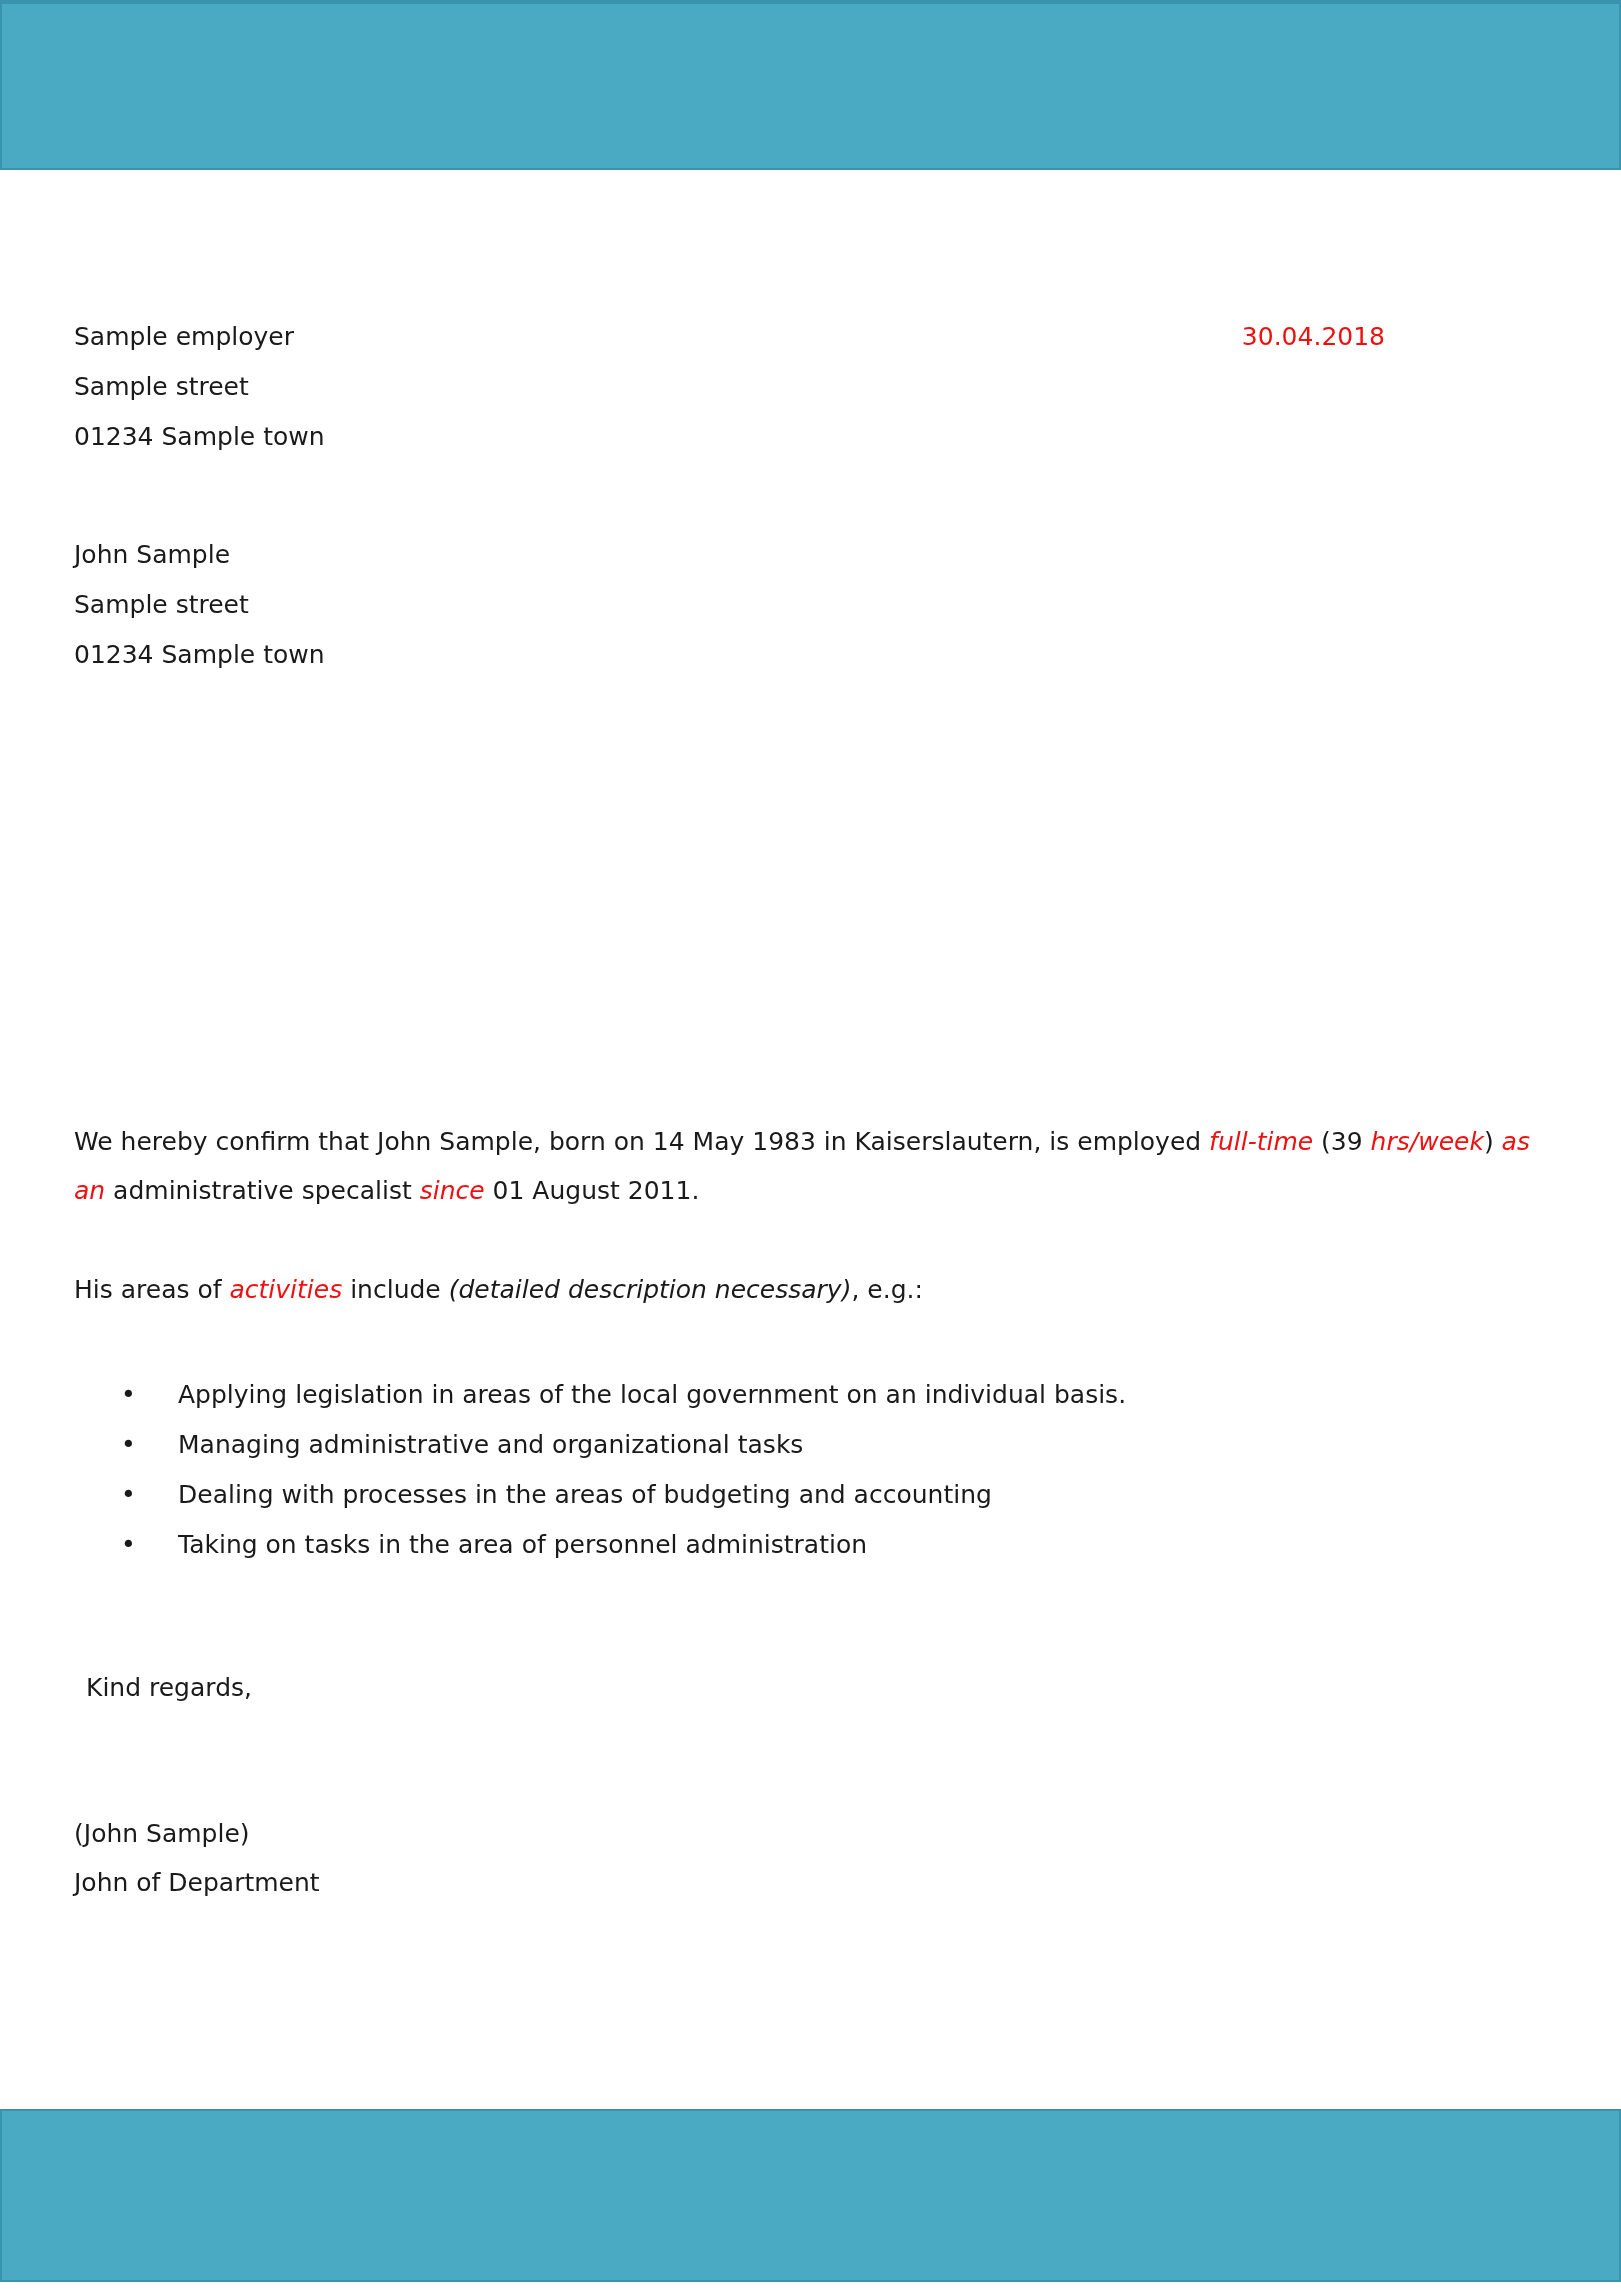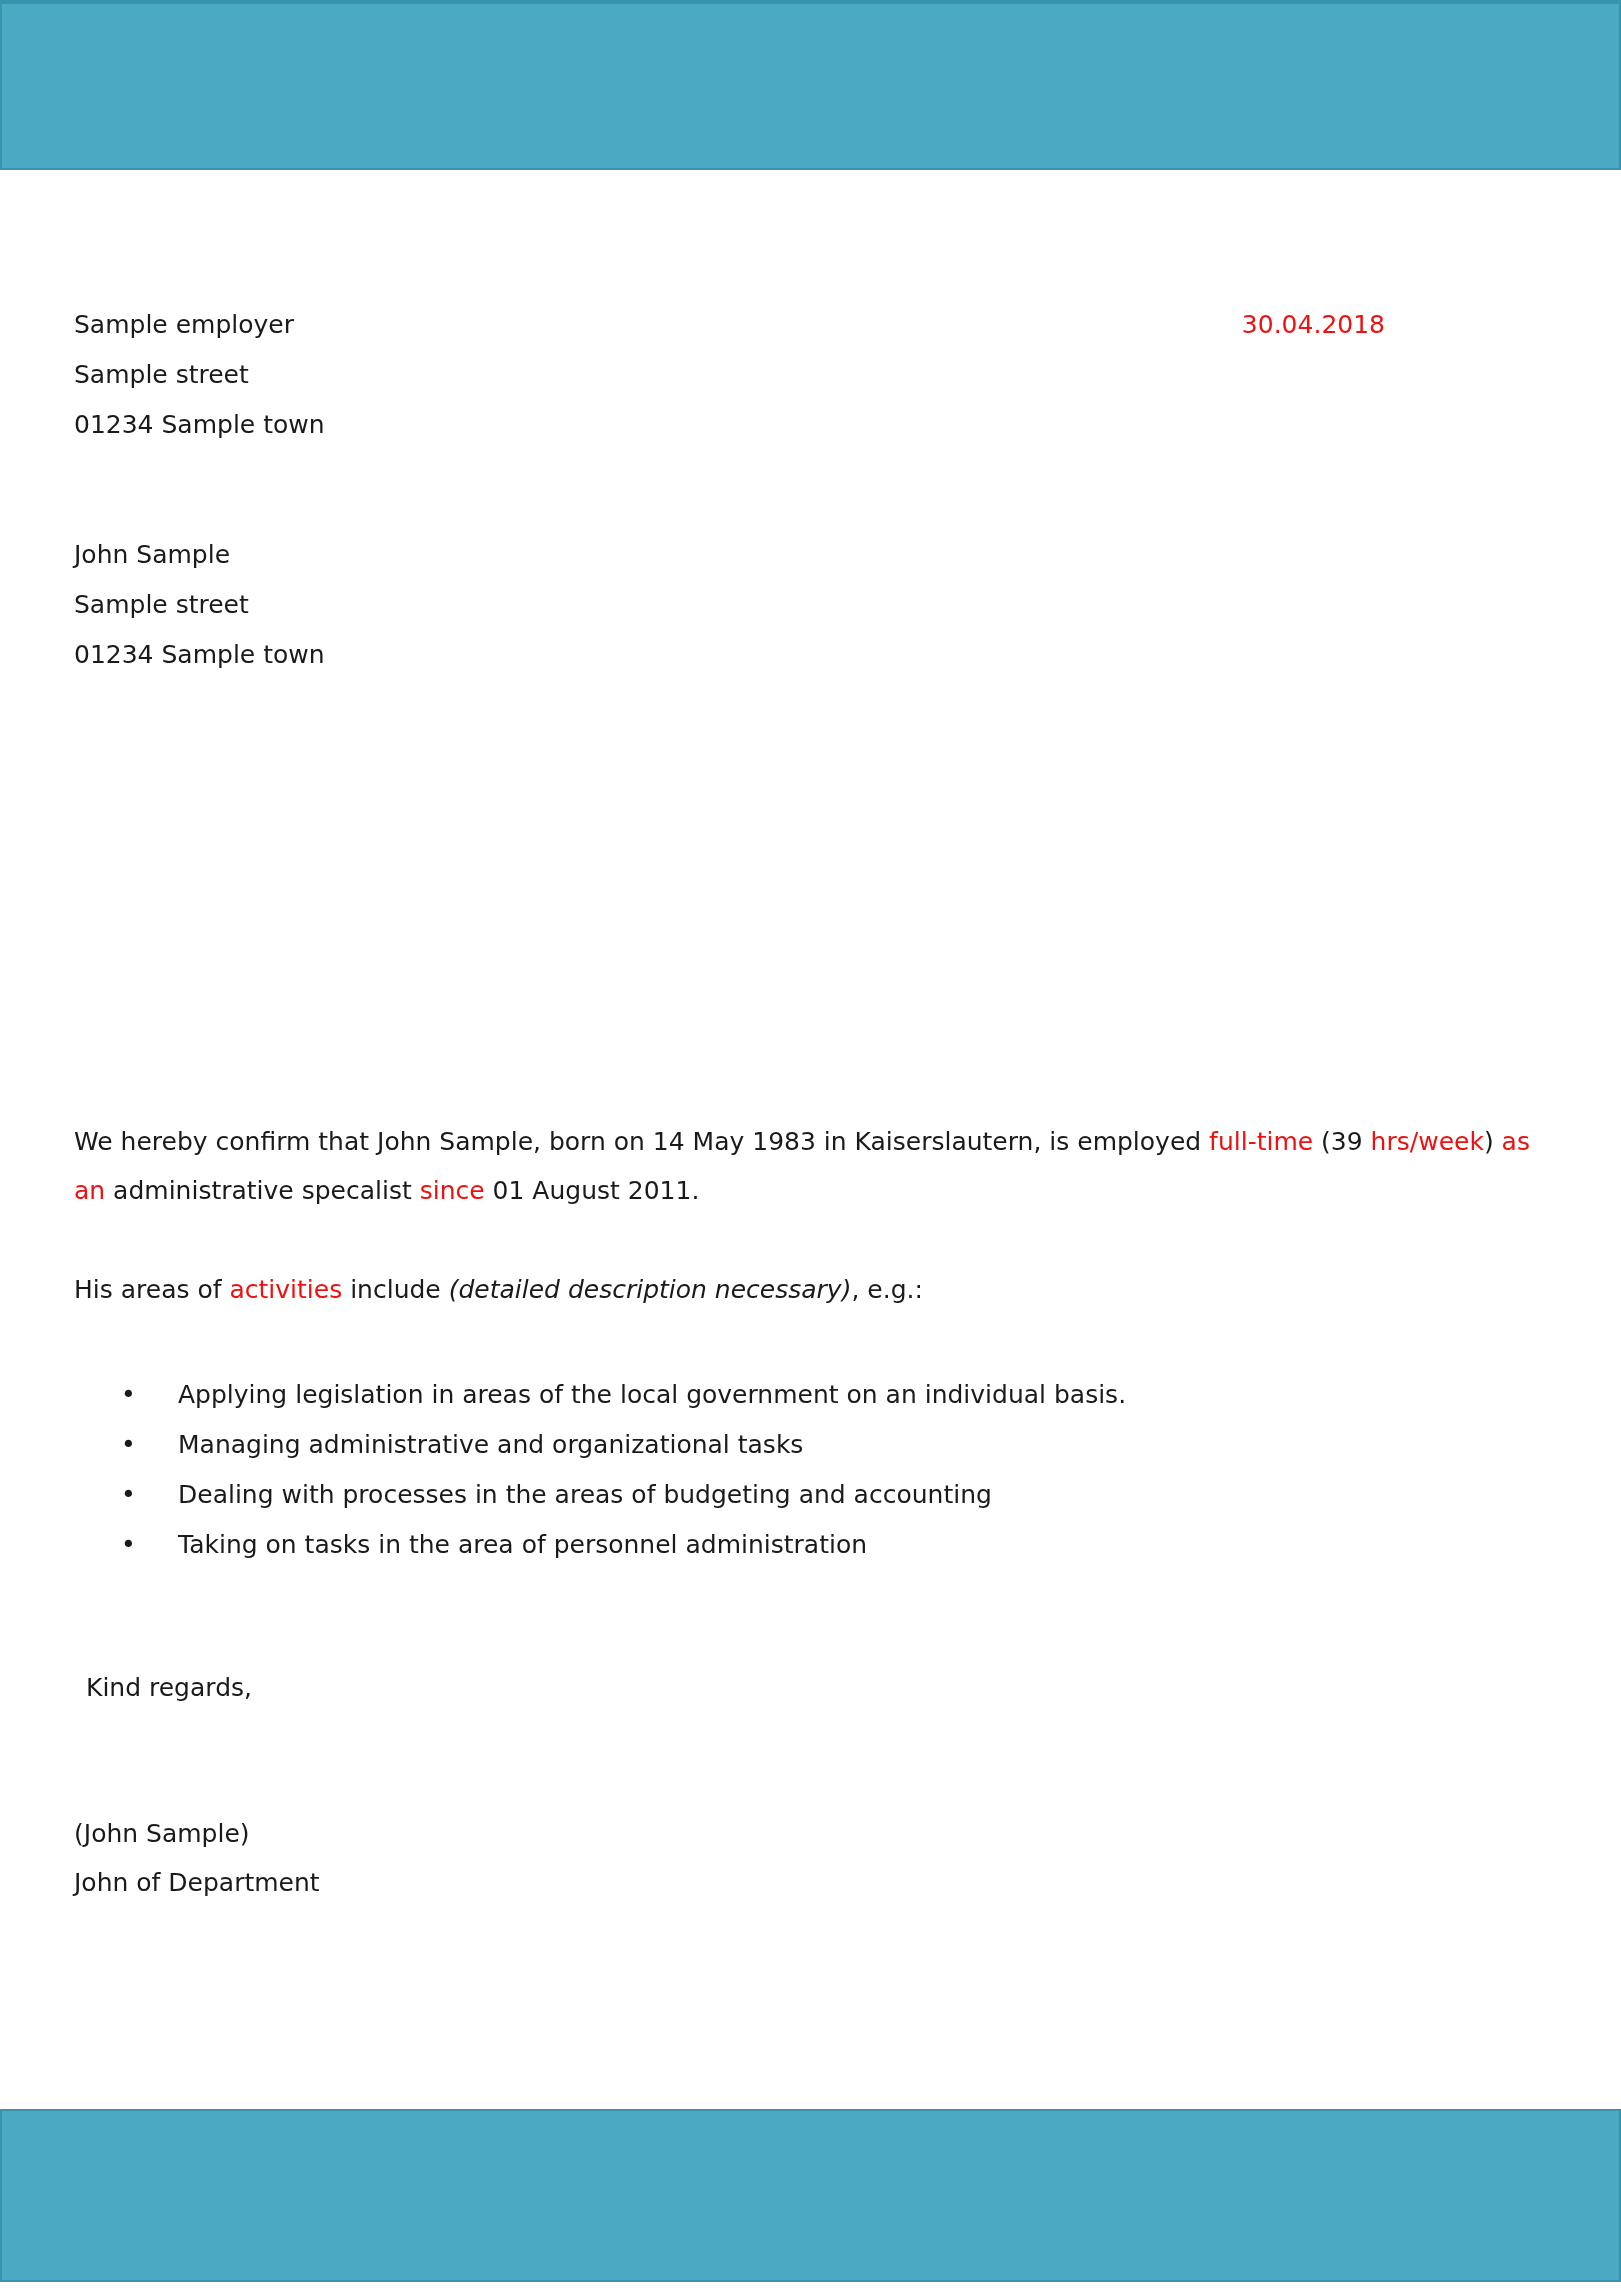--- a/index.html
+++ b/index.html
@@ -42,21 +42,21 @@
     position: absolute;
     left: 0;
     top: 170px;
     width: 1621px;
     height: 1940px;
   }
 
   .addr-row {
     position: absolute;
     left: 74px;
-    top: 130px;
+    top: 142px;
     width: 1470px;
     display: flex;
     justify-content: space-between;
     align-items: flex-start;
   }
   .addr-block {
     font-size: 25px;
     line-height: 50px;
     color: #1a1a1a;
     white-space: nowrap;
@@ -97,21 +97,21 @@
     position: absolute;
     left: 74px;
     width: 1480px;
     font-size: 25px;
     line-height: 49px;
     color: #1a1a1a;
   }
   .para-1 { top: 947px; }
   .para-2 { top: 1095px; }
 
-  .hl { color: #ee1111; }
+  .hl { color: #ee1111; font-style: italic; }
   .it { font-style: italic; }
 
   .bullets {
     position: absolute;
     left: 74px;
     top: 1200px;
     width: 1480px;
     margin: 0;
     padding: 0;
     list-style: none;

